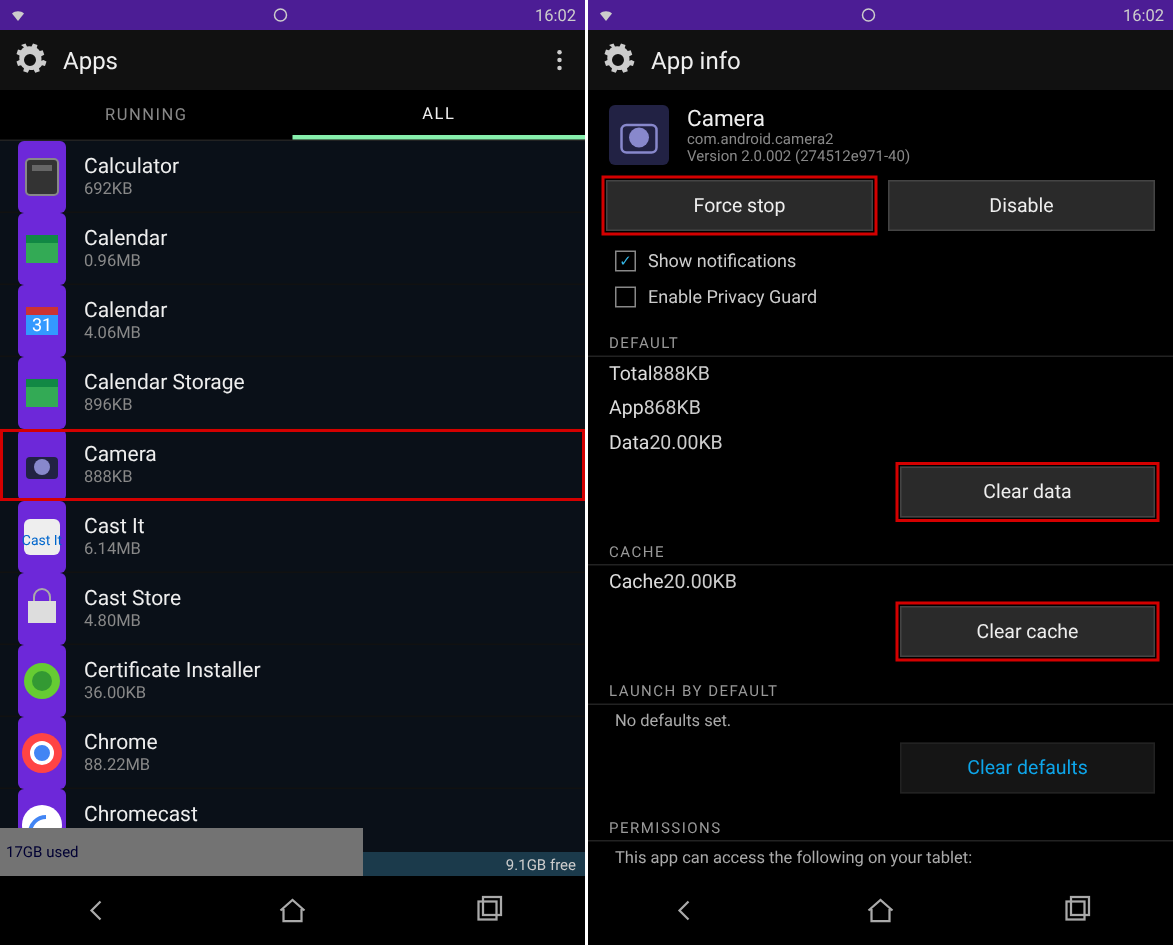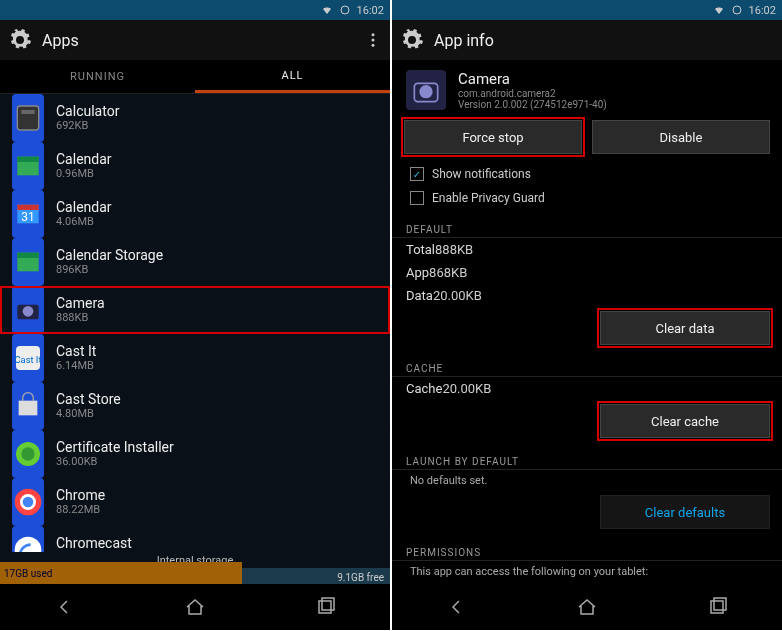--- a/index.html
+++ b/index.html
@@ -1,40 +1,40 @@
 <!DOCTYPE html>
 <html><head>
 <meta charset="utf-8">
 <style>
   * { margin:0; padding:0; box-sizing:border-box; }
   body { background:#fff; font-family: Roboto, Arial, sans-serif; }
   .wrap { display:flex; width:782px; height:631px; background:#fff; }
   .pane { position:relative; width:390px; height:630px; background:#000; color:#fff; overflow:hidden; }
   .pane + .pane { margin-left:2px; }
-  .statusbar { height:20px; background:#0c4a6e; display:flex; justify-content:flex-end; align-items:center; padding:0 6px; font-size:11px; gap:6px; color:#ccc; }
+  .statusbar { height:20px; background:#4c1d95; display:flex; justify-content:space-between; align-items:center; padding:0 6px; font-size:11px; gap:6px; color:#ccc; }
   .statusbar svg { width:12px; height:12px; }
   .actionbar { height:40px; display:flex; align-items:center; padding:16px 8px; background:#111; gap:10px; }
   .gear { width:24px; height:24px; }
   .actionbar .title { font-size:16px; font-weight:400; color:#eee; }
   .actionbar .spacer { flex:1; }
   .tabs { display:flex; height:34px; background:#000; border-bottom:1px solid #222; }
   .tab { flex:1; display:flex; align-items:center; justify-content:center; font-size:11px; letter-spacing:1px; color:#888; }
-  .tab.active { color:#eee; border-bottom:3px solid #c2410c; }
+  .tab.active { color:#eee; border-bottom:3px solid #86efac; }
   .applist { position:absolute; top:94px; bottom:78px; left:0; right:0; overflow:hidden; background:#0a1018; }
   .approw { display:flex; align-items:center; height:48px; padding:0 12px; gap:12px; border-bottom:1px solid #111; }
   .approw.highlight { outline:2px solid #d40000; outline-offset:-2px; }
-  .appicon { width:32px; height:48px; background:#1d4ed8; border-radius:4px; display:flex; align-items:center; justify-content:center; font-size:10px; color:#fff; flex-shrink:0; }
+  .appicon { width:32px; height:48px; background:#6d28d9; border-radius:4px; display:flex; align-items:center; justify-content:center; font-size:10px; color:#fff; flex-shrink:0; }
   .appicon svg { width:100%; height:100%; }
   .apptext { display:flex; flex-direction:column; }
   .appname { font-size:14px; color:#eee; }
   .appsize { font-size:11px; color:#888; }
   .storagebar { position:absolute; bottom:46px; left:0; right:0; height:32px; background:#0a1018; }
   .storagebar .label { position:absolute; top:2px; left:50%; transform:translateX(-50%); font-size:11px; color:#bbb; }
   .storagebar .barbg { position:absolute; bottom:0; left:0; right:0; height:16px; background:#1b3a4b; }
-  .storagebar .barfill { position:absolute; bottom:0; left:0; height:22px; background:#a16207; width:62%; display:flex; align-items:center; padding-left:4px; font-size:10px; color:#003; }
+  .storagebar .barfill { position:absolute; bottom:0; left:0; height:32px; background:#737373; width:62%; display:flex; align-items:center; padding-left:4px; font-size:10px; color:#003; }
   .storagebar .free { position:absolute; bottom:1px; right:6px; font-size:10px; color:#ccc; }
   .navbar { position:absolute; bottom:0; left:0; right:0; height:46px; background:#000; display:flex; justify-content:space-around; align-items:center; }
   .navbar svg { width:24px; height:24px; stroke:#aaa; fill:none; stroke-width:1.5; }
   
   .appinfo-header { display:flex; align-items:center; gap:12px; padding:10px 14px; }
   .appinfo-header .hicon { width:40px; height:40px; background:#224; border-radius:4px; display:flex; align-items:center; justify-content:center; }
   .appinfo-header .htext .hname { font-size:15px; color:#eee; }
   .appinfo-header .htext .hpkg, .appinfo-header .htext .hver { font-size:10px; color:#888; }
   .btnrow { display:flex; gap:10px; padding:0 12px; }
   .abtn { flex:1; height:34px; background:#2a2a2a; color:#eee; font-size:13px; display:flex; align-items:center; justify-content:center; border:1px solid #444; }

